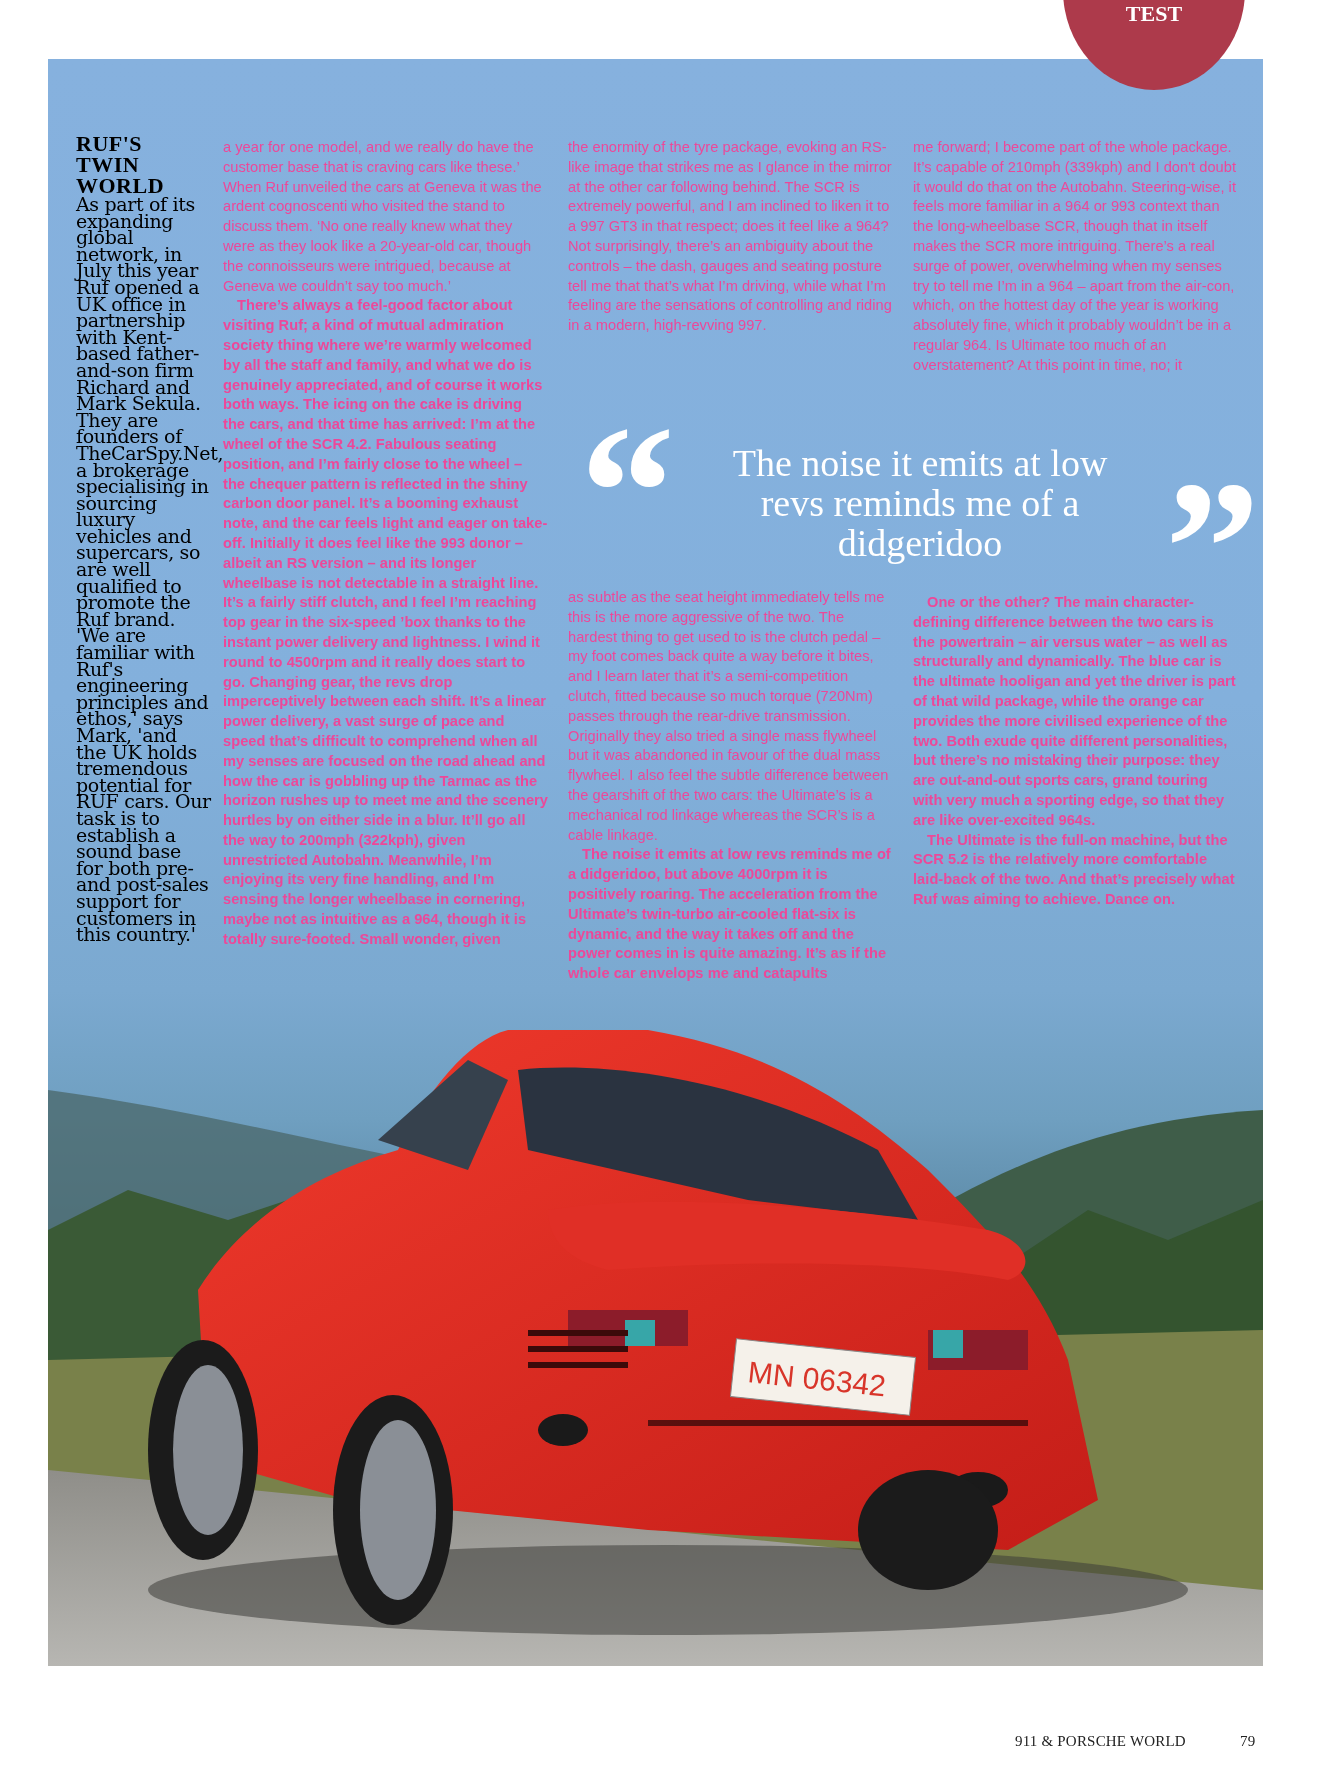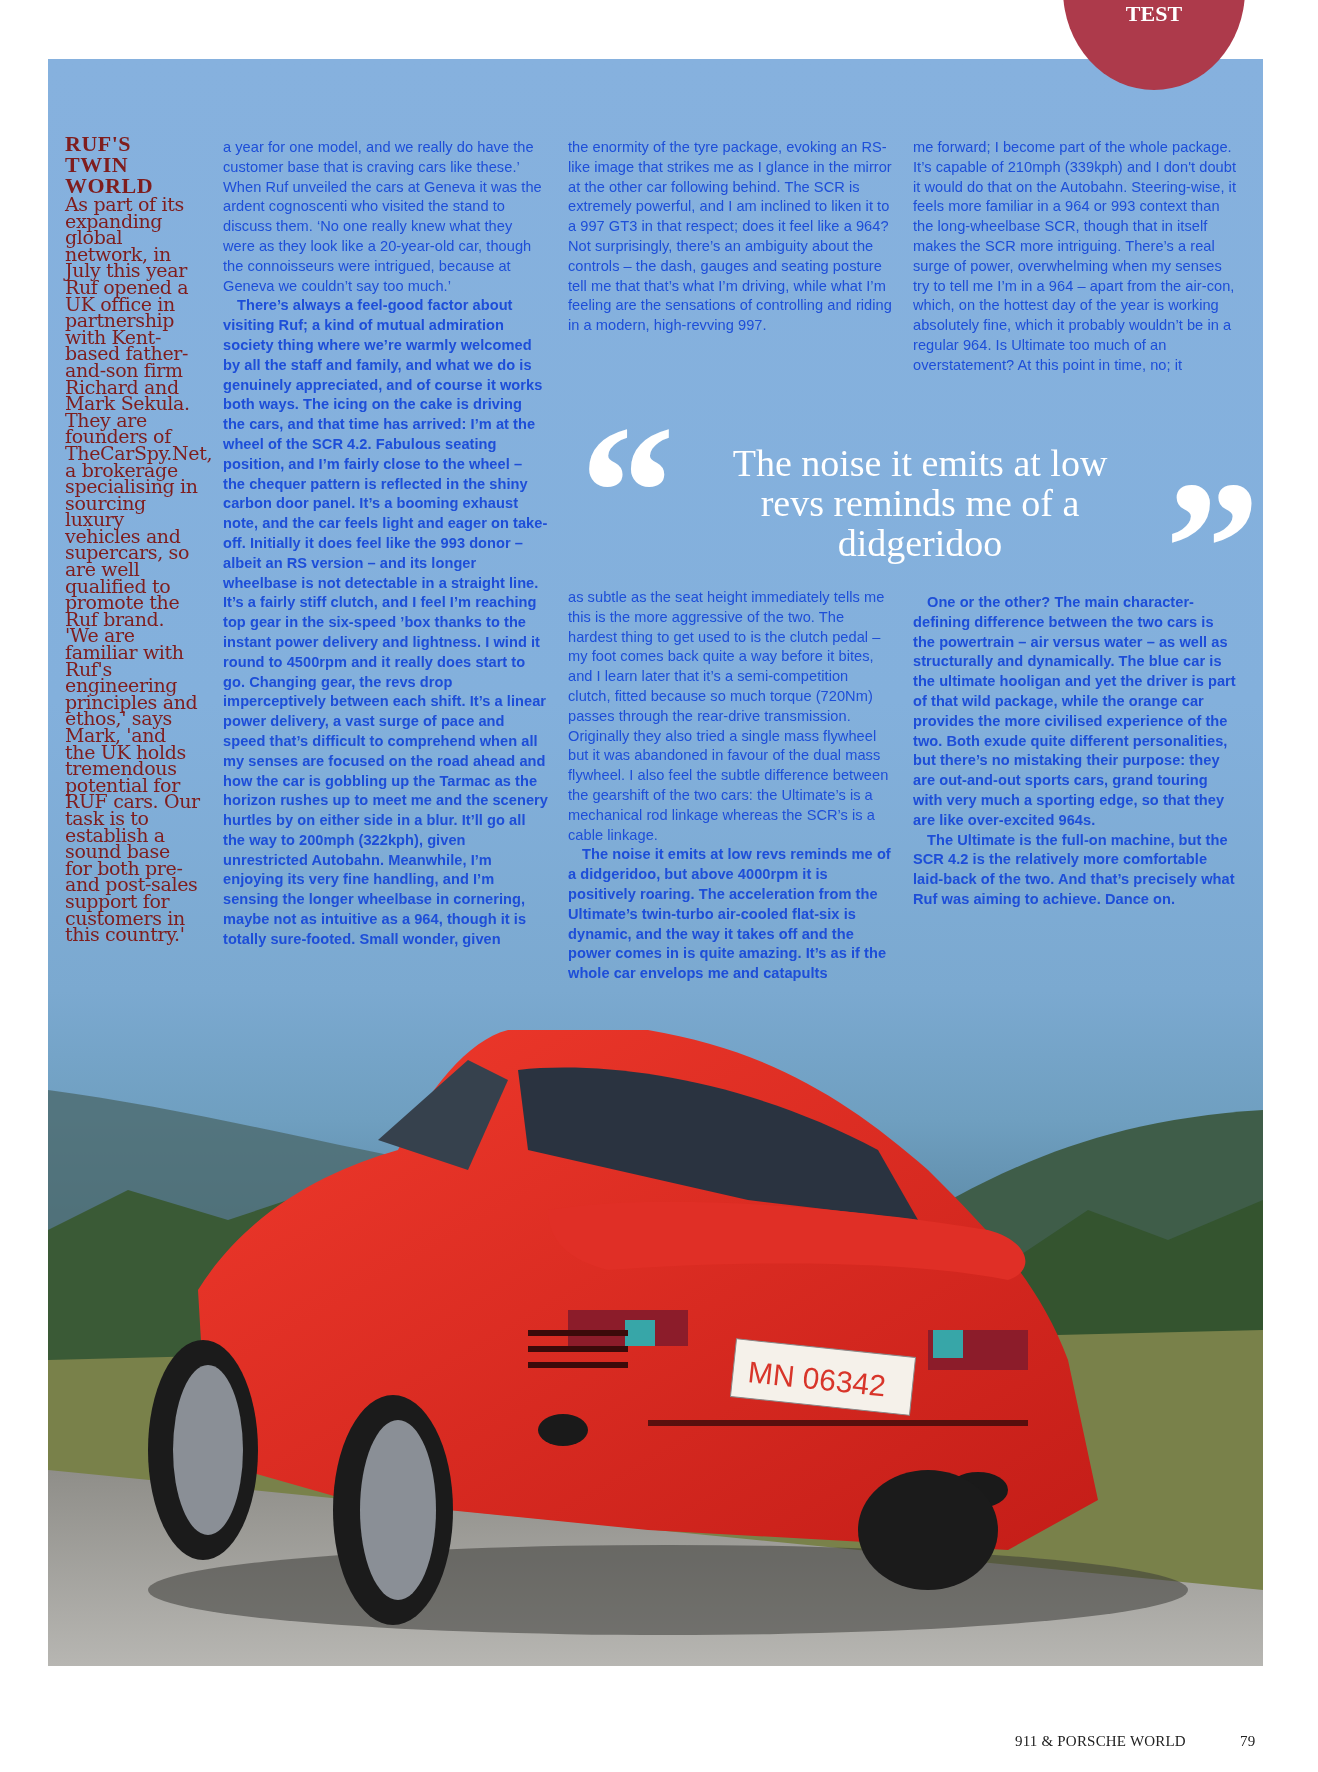--- a/index.html
+++ b/index.html
@@ -14,30 +14,30 @@
   }
   .badge {
     position: absolute; left: 1063px; top: -70px; width: 182px; height: 160px;
     background: #ad3a4b; border-radius: 0 0 91px 91px / 0 0 100px 100px;
     display: flex; flex-direction: column; align-items: center; justify-content: flex-end;
     padding-bottom: 64px; box-sizing: border-box;
     color: #ffffff; font-family: "Liberation Serif", serif; font-weight: bold;
     font-size: 22px; line-height: 24px; text-align: center;
   }
   .sidebar {
-    position: absolute; left: 65px; top: 133px; width: 135px;
-    font-family: "DejaVu Serif", serif; color: #7f1d1d;
+    position: absolute; left: 76px; top: 133px; width: 135px;
+    font-family: "DejaVu Serif", serif; color: #000000;
   }
   .sidebar h2 {
     margin: 0; font-family: "Liberation Serif", serif; font-weight: bold;
     font-size: 22px; line-height: 21px; letter-spacing: 0.5px;
   }
   .sidebar p { margin: 0; font-size: 19px; line-height: 16.6px; letter-spacing: -0.35px; }
   .col {
-    position: absolute; width: 325px; color: #1d4ed8;
+    position: absolute; width: 325px; color: #ec4899;
     font-size: 14.6px; line-height: 19.8px; letter-spacing: 0.05px;
   }
   .col p { margin: 0; }
   .col p.indent { text-indent: 14px; font-weight: bold; }
   .pull {
     position: absolute; left: 580px; top: 425px; width: 680px; height: 160px;
   }
   .quote-open {
     position: absolute; left: 0; top: -28px; font-family: "Liberation Serif", serif;
     font-size: 190px; line-height: 190px; color: #ffffff; font-weight: bold;
@@ -98,21 +98,21 @@
   <span class="quote-close">”</span>
 </div>
 
 <div class="col" style="left:568px; top:588px;">
   <p>as subtle as the seat height immediately tells me this is the more aggressive of the two. The hardest thing to get used to is the clutch pedal – my foot comes back quite a way before it bites, and I learn later that it’s a semi-competition clutch, fitted because so much torque (720Nm) passes through the rear-drive transmission. Originally they also tried a single mass flywheel but it was abandoned in favour of the dual mass flywheel. I also feel the subtle difference between the gearshift of the two cars: the Ultimate’s is a mechanical rod linkage whereas the SCR’s is a cable linkage.</p>
   <p class="indent">The noise it emits at low revs reminds me of a didgeridoo, but above 4000rpm it is positively roaring. The acceleration from the Ultimate’s twin-turbo air-cooled flat-six is dynamic, and the way it takes off and the power comes in is quite amazing. It’s as if the whole car envelops me and catapults</p>
 </div>
 
 <div class="col" style="left:913px; top:593px;">
   <p class="indent">One or the other? The main character-defining difference between the two cars is the powertrain – air versus water – as well as structurally and dynamically. The blue car is the ultimate hooligan and yet the driver is part of that wild package, while the orange car provides the more civilised experience of the two. Both exude quite different personalities, but there’s no mistaking their purpose: they are out-and-out sports cars, grand touring with very much a sporting edge, so that they are like over-excited 964s.</p>
-  <p class="indent">The Ultimate is the full-on machine, but the SCR 4.2 is the relatively more comfortable laid-back of the two. And that’s precisely what Ruf was aiming to achieve. Dance on.</p>
+  <p class="indent">The Ultimate is the full-on machine, but the SCR 5.2 is the relatively more comfortable laid-back of the two. And that’s precisely what Ruf was aiming to achieve. Dance on.</p>
 </div>
 
 <div class="photo">
   <svg width="1215" height="636" viewBox="0 0 1215 636">
     <defs>
       <linearGradient id="road" x1="0" y1="0" x2="0" y2="1">
         <stop offset="0" stop-color="#8f8e89"></stop>
         <stop offset="1" stop-color="#b7b6b2"></stop>
       </linearGradient>
       <linearGradient id="body" x1="0" y1="0" x2="1" y2="1">

